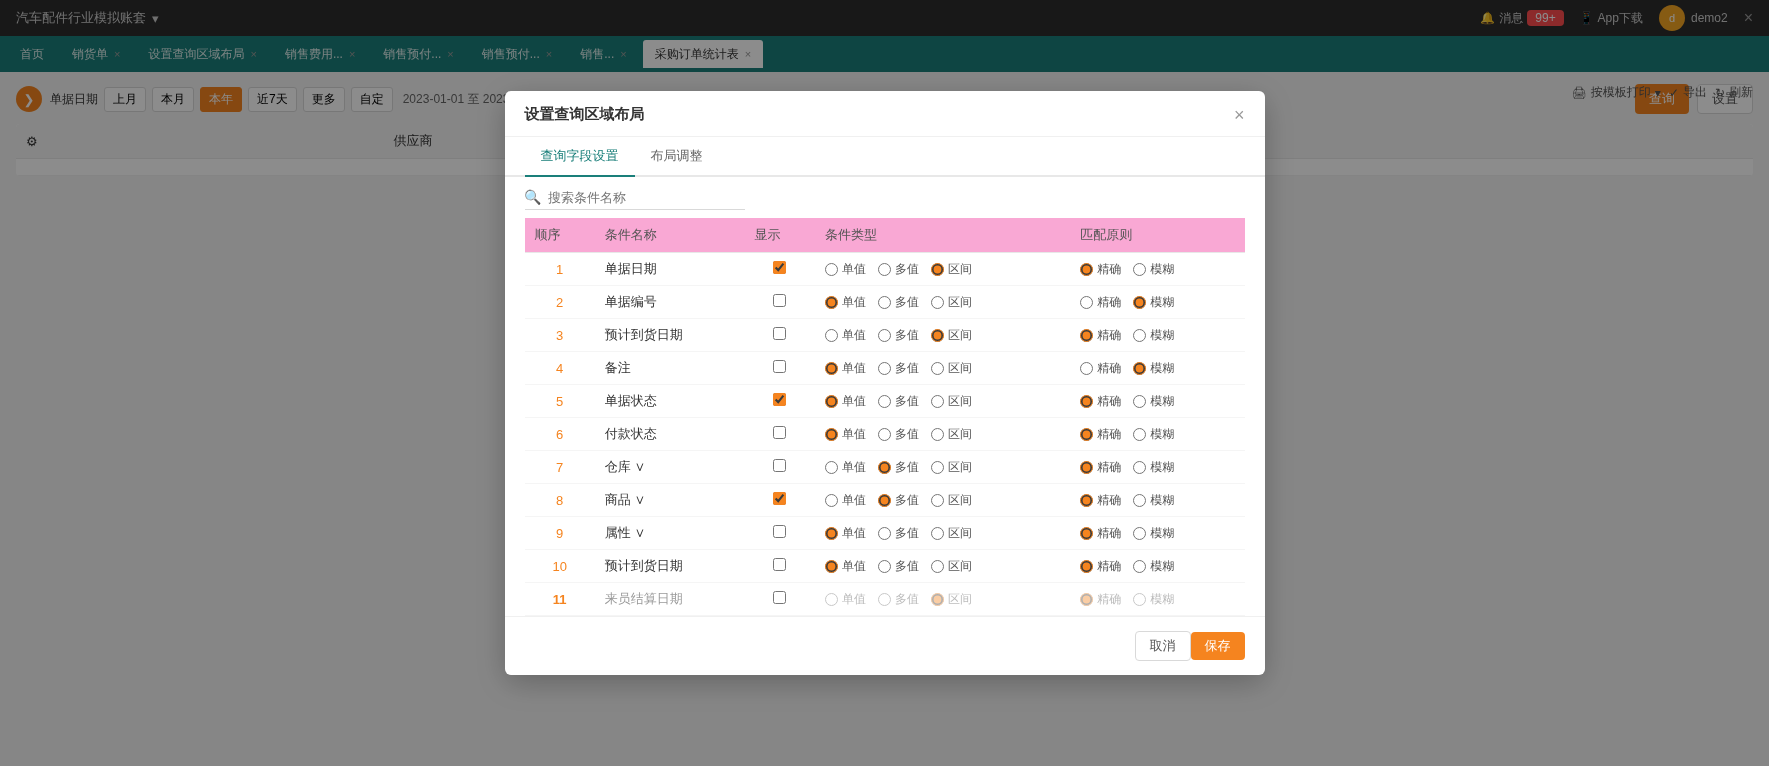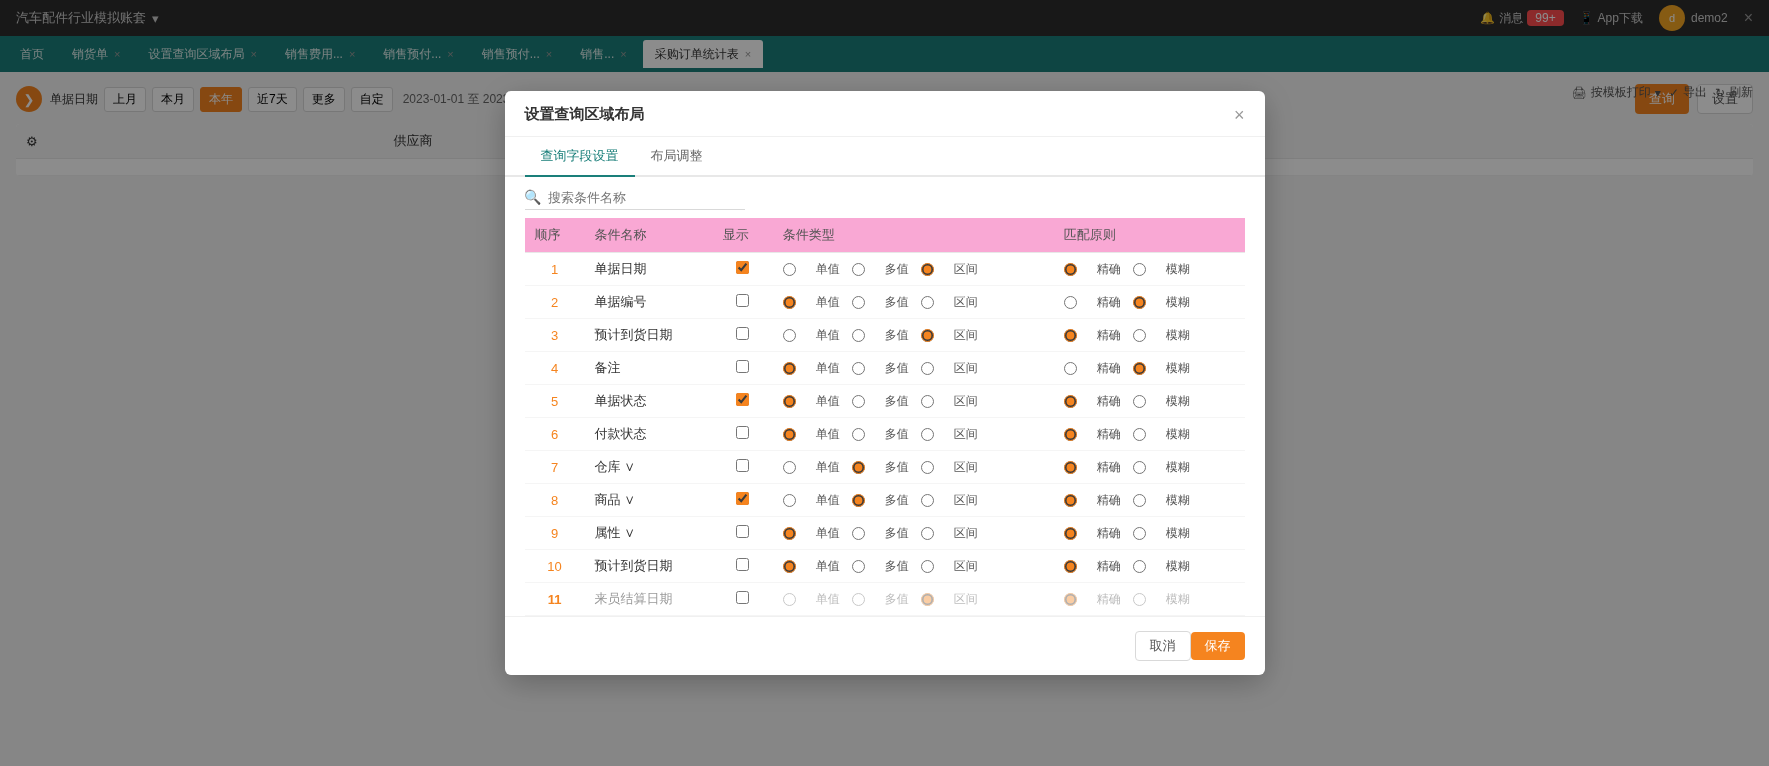--- a/index.html
+++ b/index.html
@@ -104,21 +104,21 @@
     
     .modal-table-wrap { flex: 1; overflow-y: auto; padding: 0 20px; }
     .modal-table { width: 100%; border-collapse: collapse; }
     .modal-table thead tr { background: #f9a8d4; }
     .modal-table th { padding: 8px 10px; text-align: left; font-weight: 500; color: #555; font-size: 13px; border-bottom: 1px solid #e8e8e8; }
     .modal-table td { padding: 7px 10px; border-bottom: 1px solid #f5f5f5; font-size: 13px; vertical-align: middle; }
     .modal-table td.order-num { color: #f5841f; font-weight: 500; text-align: center; }
 
     
     .radio-group { display: flex; align-items: center; gap: 12px; }
-    .radio-item { display: flex; align-items: center; gap: 20px; cursor: pointer; font-size: 12px; color: #555; }
+    .radio-item { display: flex; align-items: center; gap: 4px; cursor: pointer; font-size: 12px; color: #555; }
     .radio-item input[type="radio"] { accent-color: #f5841f; cursor: pointer; }
 
     
     .modal-footer {
       padding: 14px 20px;
       border-top: 1px solid #f0f0f0;
       display: flex; align-items: center; justify-content: flex-end; 
     }
 
     

